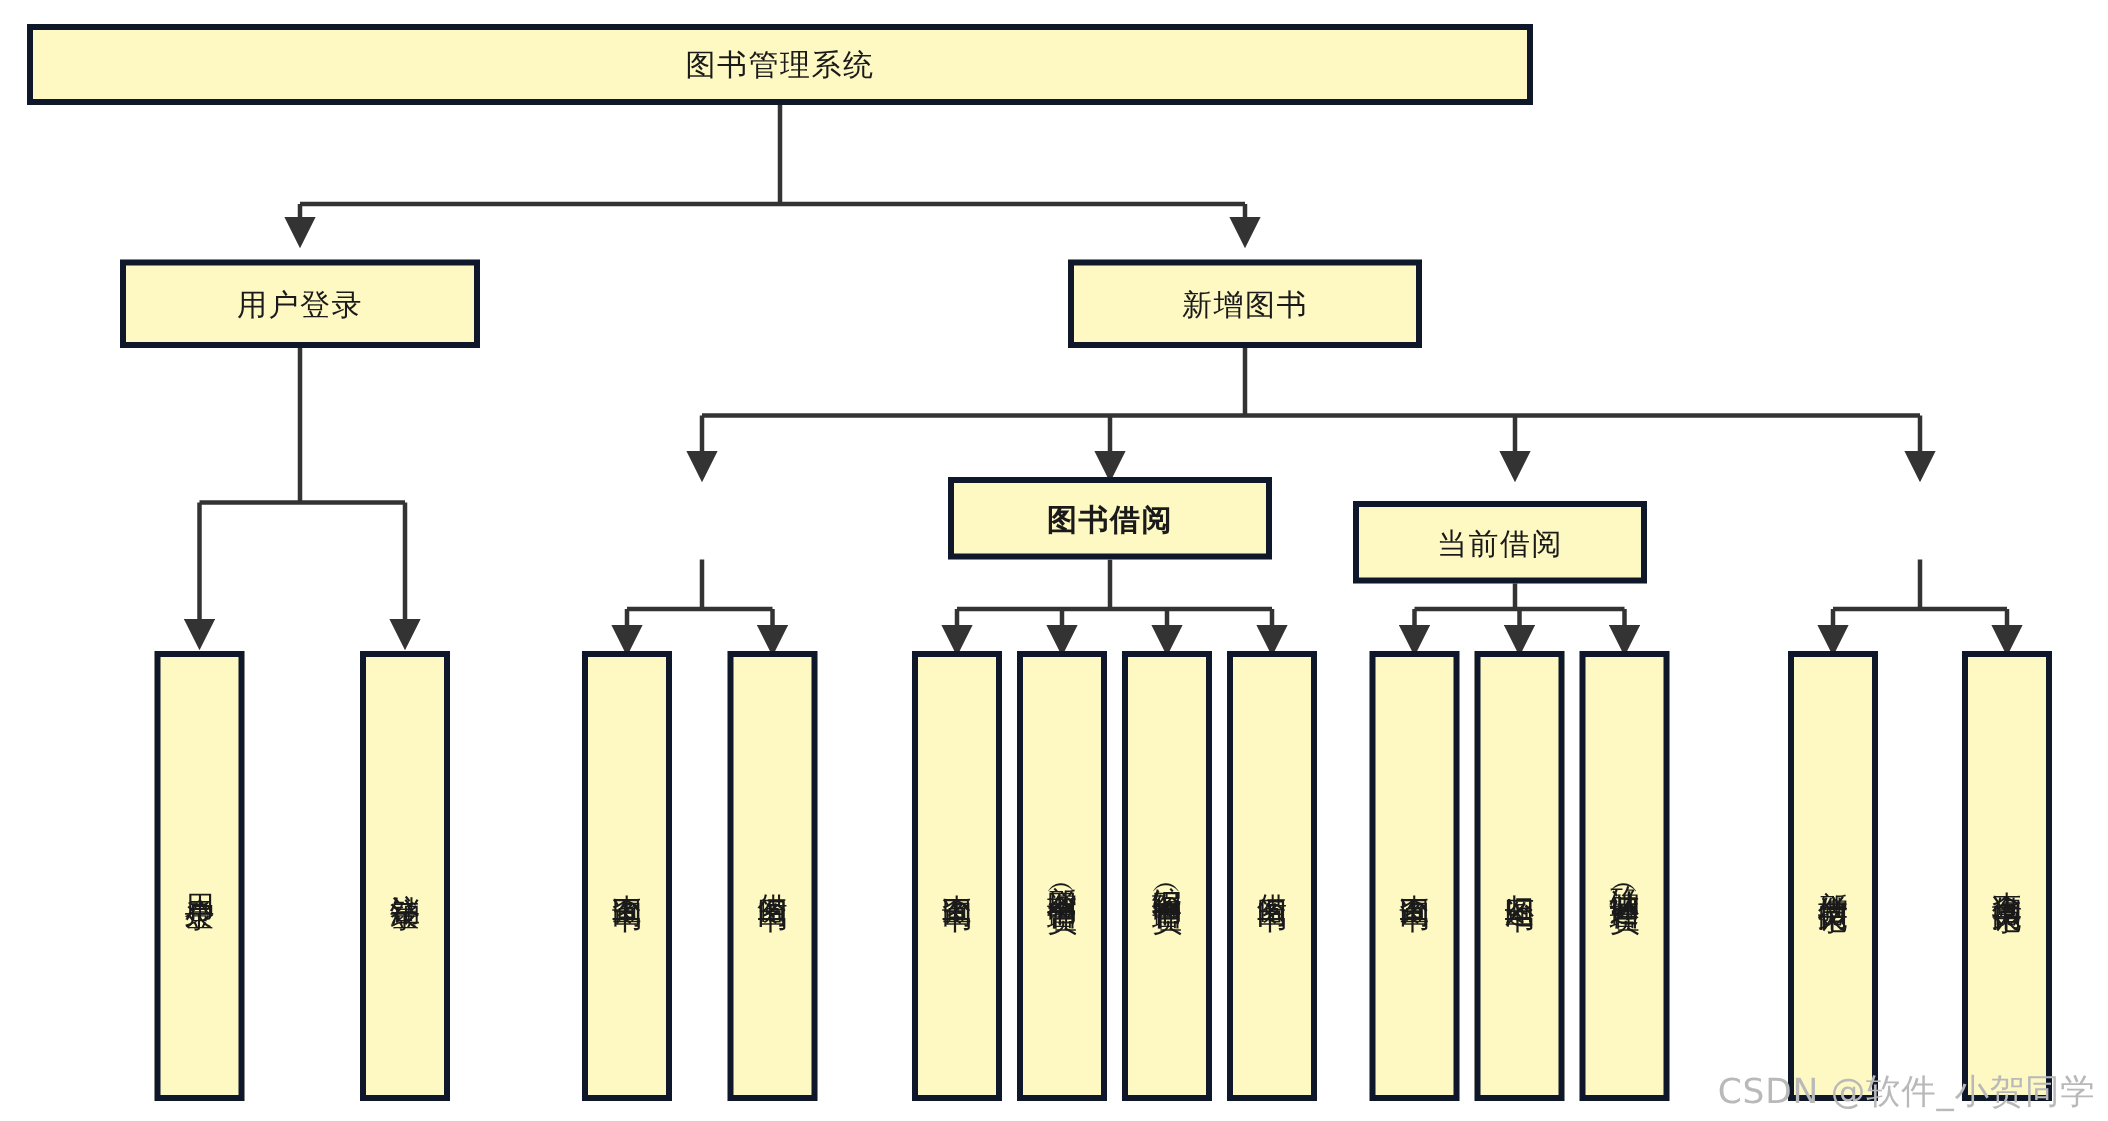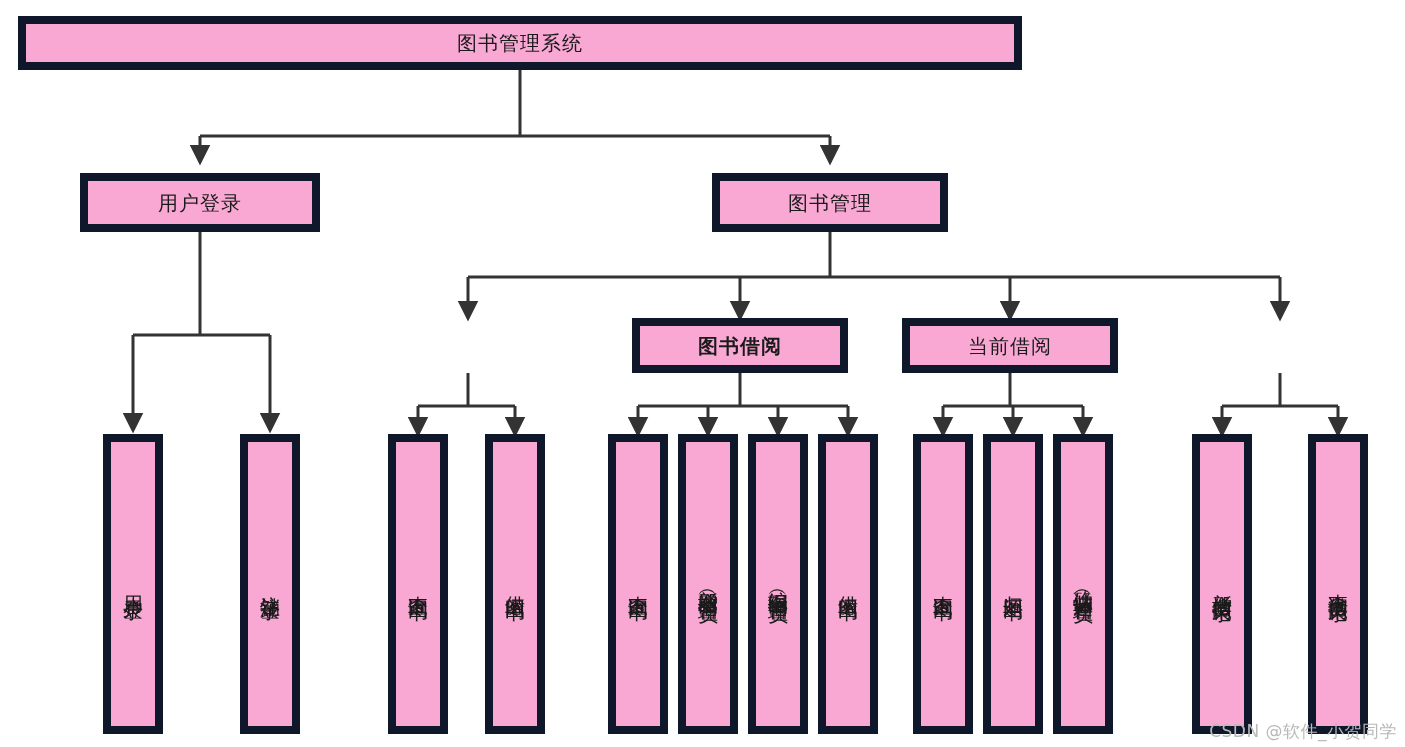--- a/index.html
+++ b/index.html
@@ -22,22 +22,22 @@
     position: absolute;
     left: 0;
     top: 0;
     width: 1405px;
     height: 747px;
     pointer-events: none;
   }
   .node {
     position: absolute;
     box-sizing: border-box;
-    border: 8px solid #0f172a;
-    background: #f9a8d4;
+    border: 4px solid #0f172a;
+    background: #fef9c3;
     display: flex;
     align-items: center;
     justify-content: center;
     color: #1a1a1a;
     text-align: center;
   }
   .node.horiz {
     font-size: 20px;
     line-height: 1.2;
     letter-spacing: 1px;
@@ -55,21 +55,21 @@
   .node.vert span {
     writing-mode: vertical-rl;
     text-orientation: upright;
     display: block;
     white-space: normal;
   }
   .watermark {
     position: absolute;
     right: 8px;
     bottom: 4px;
-    font-size: 17px;
+    font-size: 23px;
     color: #b9b9b9;
     letter-spacing: 0.5px;
     white-space: nowrap;
     user-select: none;
   }
 </style>
 </head>
 <body>
 
 <div id="canvas">
@@ -121,26 +121,26 @@
       <path d="M 1222 406 L 1338 406"></path>
       <path d="M 1222 406 L 1222 434" marker-end="url(#arrow)"></path>
       <path d="M 1338 406 L 1338 434" marker-end="url(#arrow)"></path>
     </g>
   </svg>
 
   <div class="node horiz" style="left:18px; top:16px; width:1004px; height:54px;">图书管理系统</div>
 
   <div class="node horiz" style="left:80px; top:173px; width:240px; height:59px;">用户登录</div>
 
-  <div class="node horiz" style="left:712px; top:173px; width:236px; height:59px;">图书管理</div>
+  <div class="node horiz" style="left:712px; top:173px; width:236px; height:59px;">新增图书</div>
 
 
   <div class="node horiz" style="left:632px; top:318px; width:216px; height:55px;font-weight:bold;">图书借阅</div>
 
-  <div class="node horiz" style="left:902px; top:318px; width:216px; height:55px;">当前借阅</div>
+  <div class="node horiz" style="left:902px; top:334px; width:196px; height:55px;">当前借阅</div>
 
 
   <div class="node vert" style="left:103px; top:434px; width:60px; height:300px;">
     <span>用户登录</span>
   </div>
   <div class="node vert" style="left:240px; top:434px; width:60px; height:300px;">
     <span>注销登录</span>
   </div>
 
   <div class="node vert" style="left:388px; top:434px; width:60px; height:300px;">

